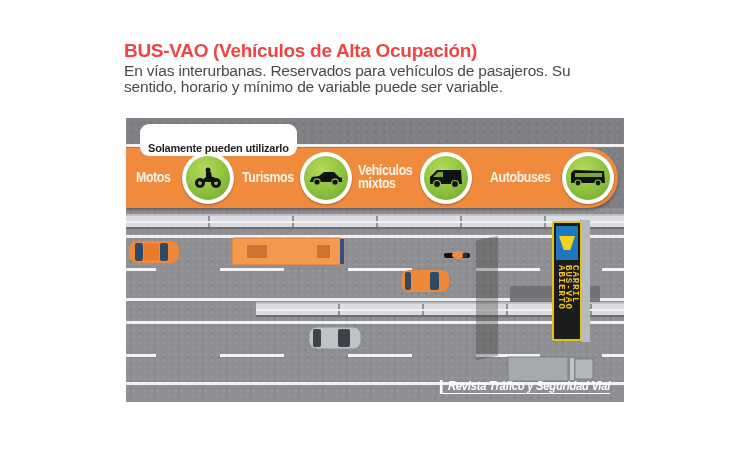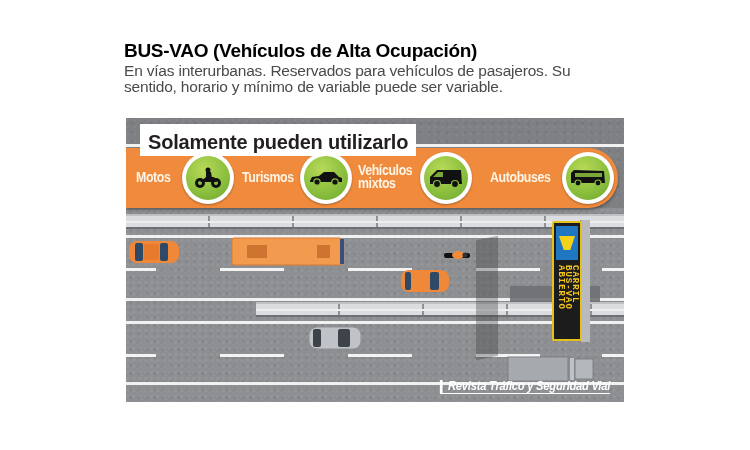--- a/index.html
+++ b/index.html
@@ -1,19 +1,19 @@
 <!DOCTYPE html>
 <html><head>
 <meta charset="utf-8">
 <style>
   * { margin:0; padding:0; box-sizing:border-box; }
   html, body { width:750px; height:450px; background:#ffffff; overflow:hidden; }
   body { position:relative; font-family:"Liberation Sans", sans-serif; }
 
-  .title { position:absolute; left:124px; top:40px; font-size:19px; font-weight:bold; color:#000000; letter-spacing:-0.3px; white-space:nowrap; }
+  .title { position:absolute; left:124px; top:40px; font-size:19px; font-weight:bold; color:#ef4444; letter-spacing:-0.3px; white-space:nowrap; }
   .subtitle { position:absolute; left:124px; top:63px; width:470px; font-size:15.5px; line-height:16px; color:#4a4a4a; letter-spacing:-0.2px; }
 
   .scene { position:absolute; left:126px; top:118px; width:498px; height:284px; overflow:hidden;
     background:#7e8083;
     background-image:
       radial-gradient(circle at 20% 30%, rgba(255,255,255,0.05) 1px, transparent 2px),
       radial-gradient(circle at 70% 60%, rgba(0,0,0,0.06) 1px, transparent 2px);
     background-size:7px 7px, 9px 9px; }
 
   .asphalt-bottom { position:absolute; left:0; top:90px; width:100%; height:194px; background:#8d8f92;
@@ -23,21 +23,21 @@
     background-size:6px 6px, 8px 8px; }
 
   .edge-line { position:absolute; left:0; height:3px; background:#f1f1f1; }
   .dash { position:absolute; height:3px; background:#f3f3f3; }
 
   .barrier { position:absolute; left:0; width:100%; height:15px; background:#dcdde0;
     border-top:2px solid #bfc1c4; border-bottom:2px solid #6e7073;
     background-image:repeating-linear-gradient(90deg, transparent 0, transparent 82px, #8f9195 82px, #8f9195 84px); }
   .barrier::after { content:""; position:absolute; left:0; right:0; top:5px; height:2px; background:#eceef0; }
 
-  .label-white { position:absolute; left:14px; top:6px; background:#ffffff; padding:7px 8px 2px 8px; font-size:20px; font-weight:bold; color:#231f20; white-space:nowrap; letter-spacing:-0.2px; z-index:3; }
+  .label-white { position:absolute; left:14px; top:6px; background:#ffffff; padding:18px 8px 2px 8px; font-size:11px; font-weight:bold; color:#231f20; white-space:nowrap; letter-spacing:-0.2px; z-index:3;border-radius:9px; }
 
   .orange-band { position:absolute; left:0; top:30px; width:492px; height:60px; background:#f08a3c;
     border-radius:0 32px 32px 0; box-shadow:0 2px 3px rgba(0,0,0,0.35); z-index:2; }
   .veh-label { position:absolute; color:#fff5e6; font-weight:bold; font-size:14px; line-height:13px; font-family:"Liberation Sans", sans-serif; letter-spacing:-0.4px; transform:scaleX(0.88); transform-origin:left center; }
   .circle { position:absolute; width:52px; height:52px; border-radius:50%; background:#ffffff; padding:4px; box-shadow:0 1px 2px rgba(0,0,0,0.3); }
   .circle-inner { width:100%; height:100%; border-radius:50%; background:radial-gradient(circle at 40% 30%, #b7d957 0%, #8dc03f 55%, #6da52c 100%); display:flex; align-items:center; justify-content:center; }
 
   .speed-panel { position:absolute; left:-4px; top:165px; width:138px; height:58px; background:#f08a3c; border-radius:0 30px 30px 0; box-shadow:0 2px 3px rgba(0,0,0,0.35); z-index:2; }
   .speed-text { position:absolute; left:10px; top:5px; color:#fff5e6; font-weight:bold; font-size:14px; line-height:14px; letter-spacing:-0.4px; transform:scaleX(0.88); transform-origin:left top; white-space:nowrap; }
   .speed-sign { position:absolute; left:86px; top:4px; width:50px; height:50px; border-radius:50%; background:#fff; display:flex; align-items:center; justify-content:center; box-shadow:0 1px 2px rgba(0,0,0,0.35); }

